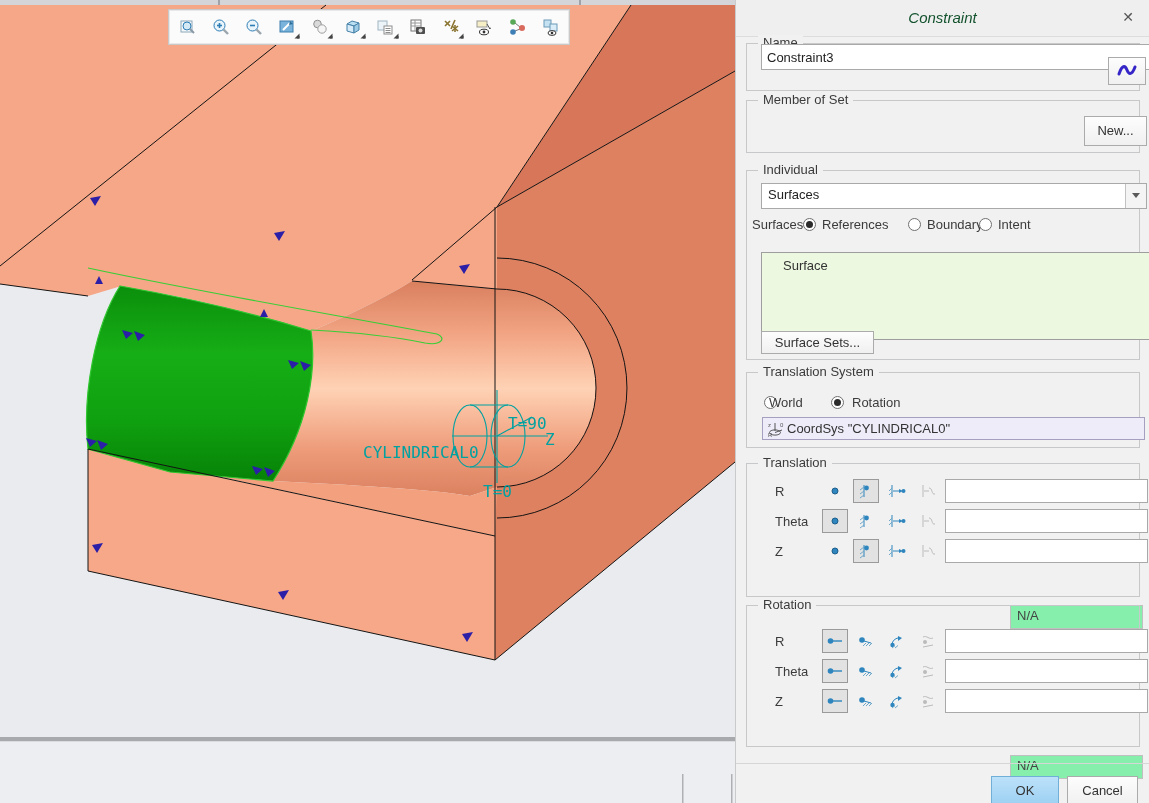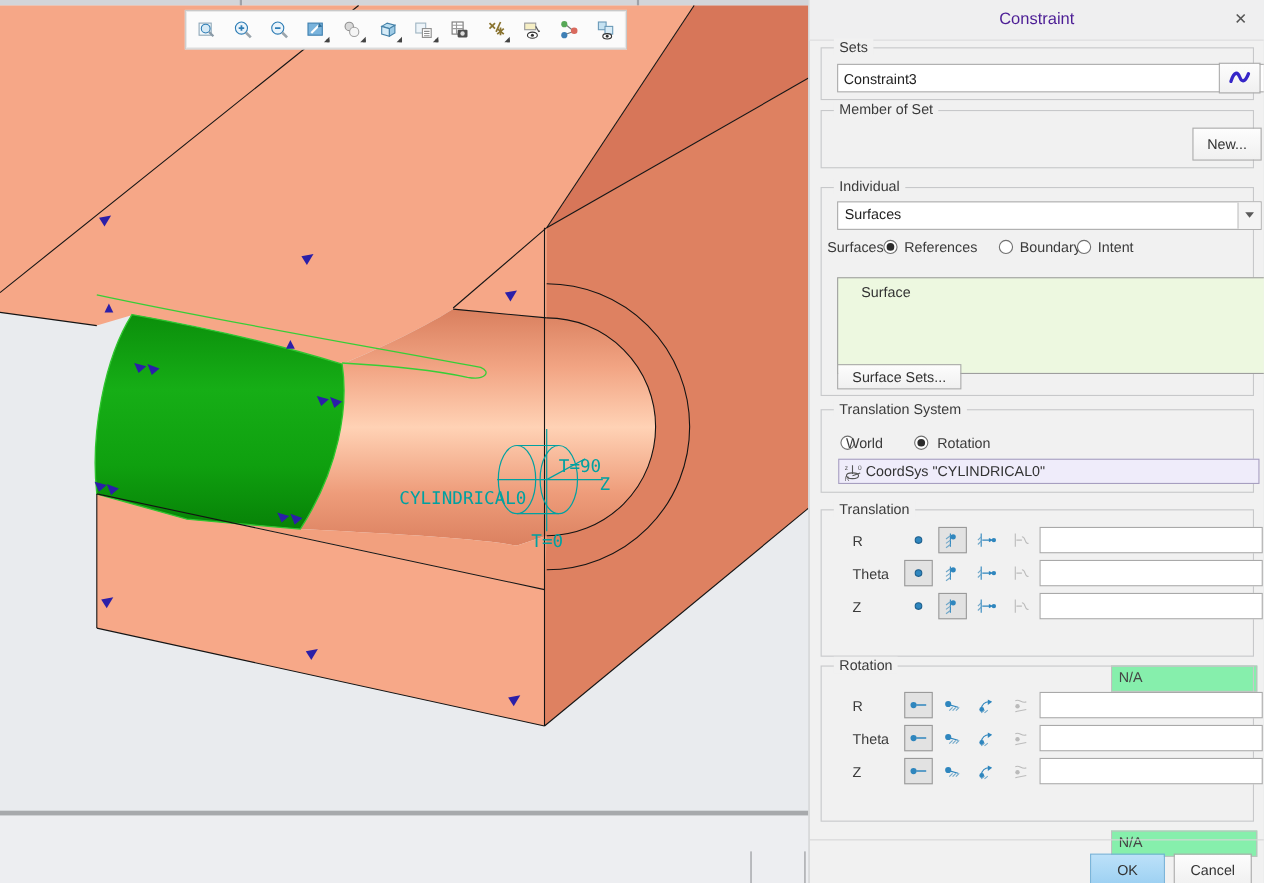--- a/index.html
+++ b/index.html
@@ -8,21 +8,21 @@
   #viewport{position:absolute;left:0;top:0;width:735px;height:803px;}
   #scene{position:absolute;left:0;top:0;}
   
   #float-toolbar{position:absolute;left:168px;top:9px;width:402px;height:36px;background:#FBFBFB;
     border:1px solid #C9C9C9;box-shadow:0 0 0 1px #E8E8E8 inset;display:flex;align-items:center;padding:0 3px;box-sizing:border-box;}
   .tslot{position:relative;width:33px;height:30px;display:flex;align-items:center;justify-content:center;cursor:pointer;}
   .tslot .caret{position:absolute;right:2px;bottom:2px;width:0;height:0;border-left:4px solid transparent;border-top:4px solid transparent;border-right:4px solid #444;border-bottom:4px solid #444;transform:scale(.62);}
   
   #panel{position:absolute;left:735px;top:0;width:414px;height:803px;background:#F1F1F1;border-left:1px solid #C8CACC;box-sizing:border-box;font-size:13px;color:#3b3b3b;}
   #panel-title{position:absolute;left:0;top:0;width:100%;height:36px;background:#EFEFF0;border-bottom:1px solid #DCDCDD;}
-  #panel-title .t{position:absolute;left:0;top:9px;width:100%;text-align:center;font-size:15px;color:#4c1d95;}
+  #panel-title .t{position:absolute;left:0;top:9px;width:100%;text-align:center;font-size:15px;color:#14532d;font-style:italic;}
   #panel-close{position:absolute;right:12px;top:8px;width:18px;height:18px;text-align:center;line-height:18px;color:#555;font-size:14px;cursor:pointer;}
   .grp{position:absolute;left:10px;width:394px;border:1px solid #C7C8CA;box-sizing:border-box;}
   .grp .lbl{position:absolute;top:-9px;left:11px;background:#F1F1F1;padding:0 5px;color:#3b3b3b;}
   .txt{position:absolute;background:#fff;border:1px solid #A9A9A9;box-sizing:border-box;font-size:13px;color:#222;padding:2px 5px;font-family:"Liberation Sans",sans-serif;}
   .btn{position:absolute;background:linear-gradient(#FDFDFD,#F0F0F0);border:1px solid #ABABAB;box-sizing:border-box;font-size:13px;color:#333;text-align:center;cursor:pointer;font-family:"Liberation Sans",sans-serif;}
   .combo{position:absolute;background:#fff;border:1px solid #A9A9A9;box-sizing:border-box;cursor:pointer;}
   .combo .val{position:absolute;left:6px;top:3px;color:#222;}
   .combo .arrow{position:absolute;right:0;top:0;bottom:0;width:20px;border-left:1px solid #C2C2C2;background:#F4F4F4;}
   .combo .arrow::after{content:"";position:absolute;left:6px;top:9px;border-left:4px solid transparent;border-right:4px solid transparent;border-top:5px solid #5a5a5a;}
   .radio{position:absolute;width:13px;height:13px;border:1px solid #707070;border-radius:50%;background:#fff;box-sizing:border-box;cursor:pointer;}
@@ -252,22 +252,22 @@
     </div>
   </div>
 
   <div id="panel">
     <div id="panel-title">
       <span class="t">Constraint</span>
       <span id="panel-close">✕</span>
     </div>
 
     <div class="grp" style="top:43px;height:48px;">
-      <span class="lbl">Sets</span>
-      <input class="txt" style="left: 14px; top: 14px; width: 389px; height: 26px;" value="Constraint3">
+      <span class="lbl">Name</span>
+      <input class="txt" style="left: 14px; top: 0; width: 389px; height: 26px;" value="Constraint3">
       <span class="btn" style="left:361px;top:13px;width:38px;height:28px;">
         <svg width="24" height="22" style="margin-top:2px;">
             <path d="M4,14 C7,5 10,5 12,10 C14,15 17,15 20,7" fill="none" stroke="#3626C8" stroke-width="3" stroke-linecap="round"></path>
           </svg>
       </span>
     </div>
 
     <div class="grp" style="top:100px;height:53px;">
       <span class="lbl">Member of Set</span>
       <span class="btn" style="left:337px;top:15px;width:63px;height:30px;line-height:28px;">New...</span>

